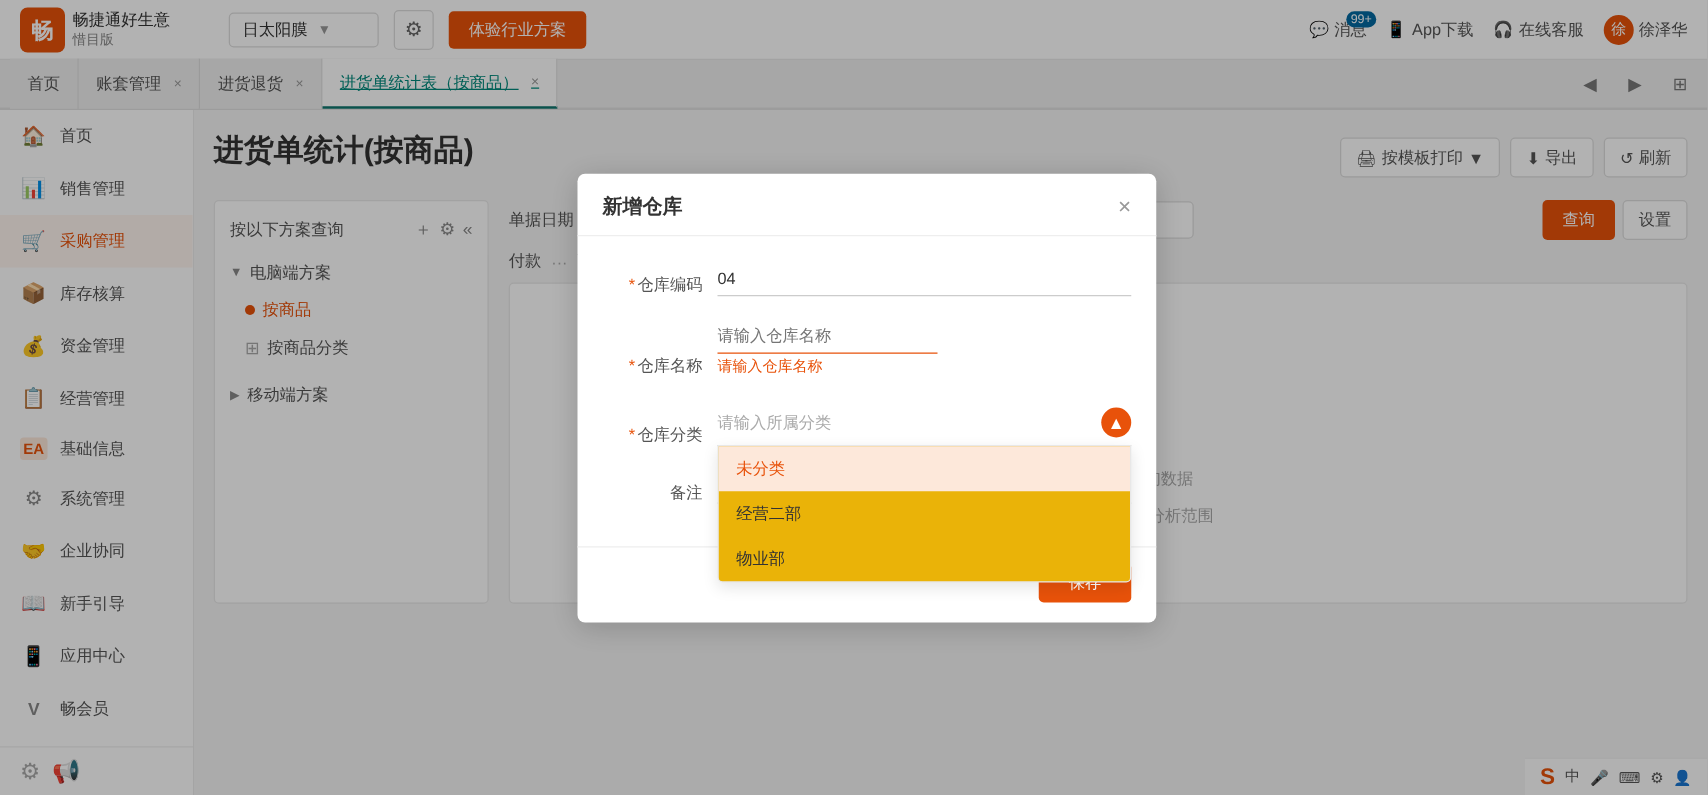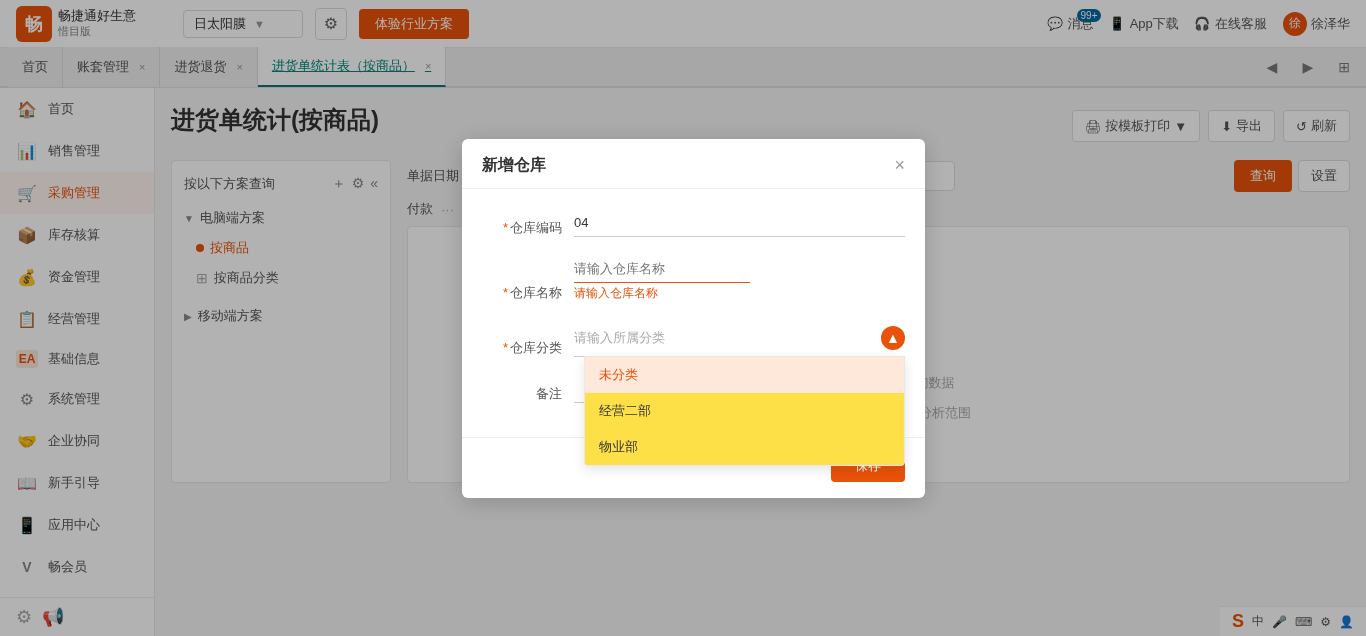--- a/index.html
+++ b/index.html
@@ -220,22 +220,22 @@
       padding: 6px 0; font-size: 13px; color: #aaa; outline: none;
       background: transparent; display: flex; align-items: center; justify-content: space-between;
       cursor: pointer;
     }
     .dropdown-arrow {
       width: 24px; height: 24px; background: #e8520a; border-radius: 50%;
       display: flex; align-items: center; justify-content: center;
       color: #fff; font-size: 14px; flex-shrink: 0;
     }
     .dropdown-list {
-      position: absolute; top: 36px; left: 10px; right: 0;
-      background: #fde047; border: 1px solid #e8e8e8; border-radius: 0 0 4px 4px;
+      position: absolute; top: 36px; left: 0; right: 0;
+      background: #eab308; border: 1px solid #e8e8e8; border-radius: 0 0 4px 4px;
       box-shadow: 0 4px 12px rgba(0,0,0,0.1);
       z-index: 200;
     }
     .dropdown-item {
       padding: 9px 14px; font-size: 13px; color: #333; cursor: pointer;
     }
     .dropdown-item.selected { background: #fde8da; color: #e8520a; }
 
     .modal-footer {
       display: flex; justify-content: flex-end; gap: 10px;

